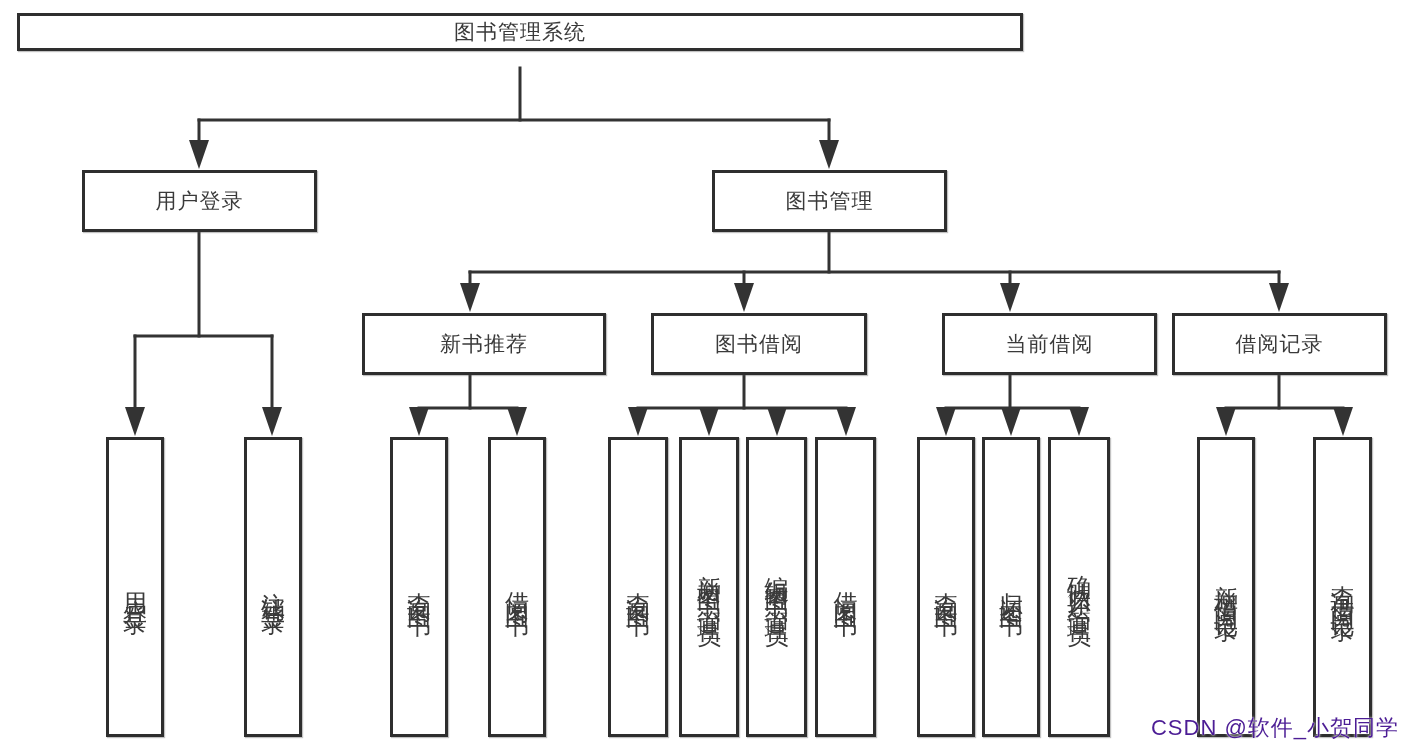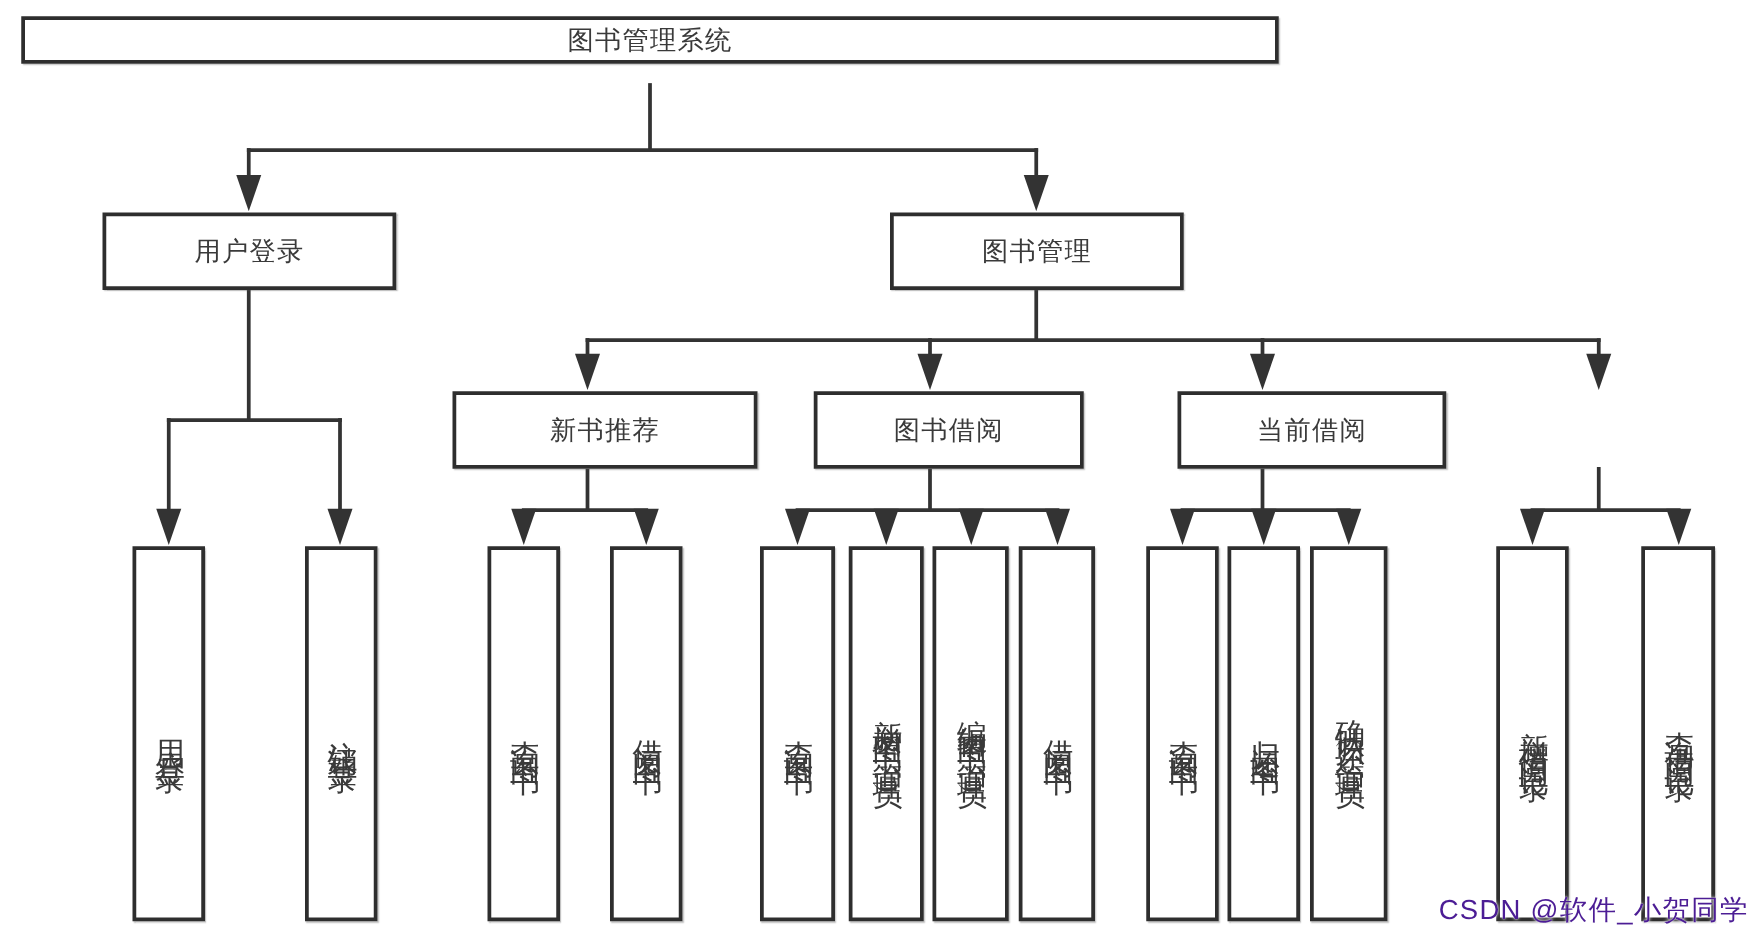--- a/index.html
+++ b/index.html
@@ -147,20 +147,23 @@
 
   <div class="hbox" style="left:362px; top:313px; width:244px; height:62px;">
     <span>新书推荐</span>
   </div>
   <div class="hbox" style="left:636px; top:313px; width:216px; height:62px;margin-left:15px;">
     <span>图书借阅</span>
   </div>
   <div class="hbox" style="left:902px; top:313px; width:215px; height:62px;margin-left:40px;">
     <span>当前借阅</span>
   </div>
+  <div class="hbox" style="left:1172px; top:313px; width:215px; height:62px;">
+    <span>借阅记录</span>
+  </div>
 
   <div class="vbox" style="left:106px; width:58px;">
     <span>用户登录</span>
   </div>
   <div class="vbox" style="left:244px; width:58px;">
     <span>注销登录</span>
   </div>
 
   <div class="vbox" style="left:390px; width:58px;">
     <span>查询图书</span>

